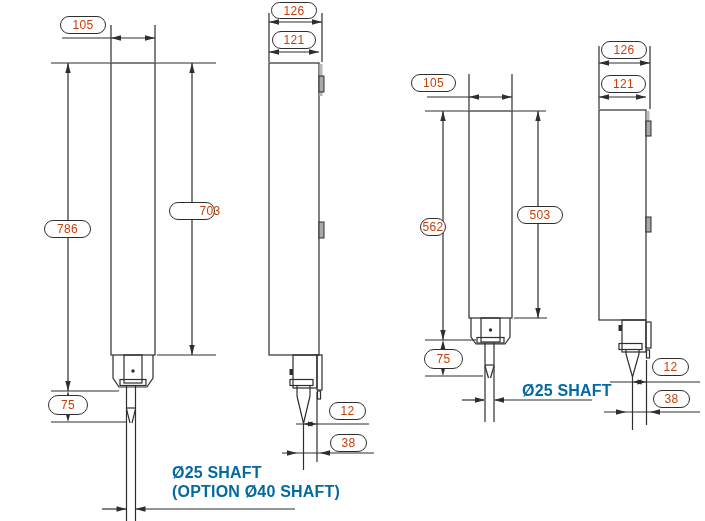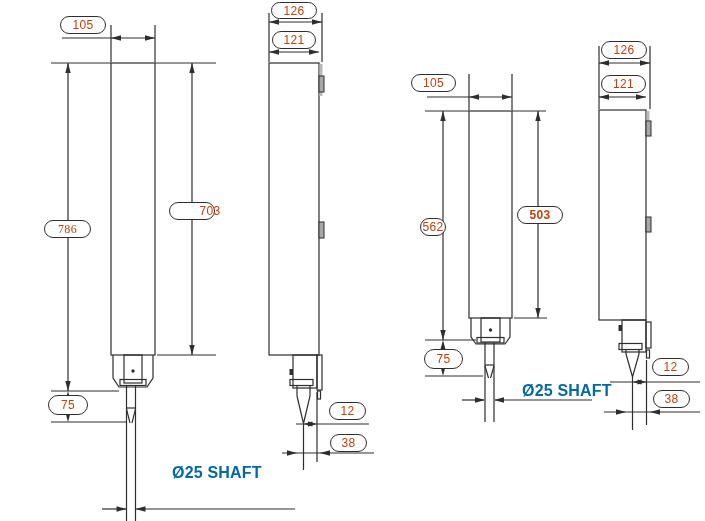--- a/index.html
+++ b/index.html
@@ -161,37 +161,38 @@
     <polygon points="599,97 609,94.3 609,99.7"></polygon>
     <polygon points="646,97 636,94.3 636,99.7"></polygon>
     <polygon points="632.5,382 641.5,379.5 641.5,384.5"></polygon>
     <polygon points="646.5,382 637.5,379.5 637.5,384.5"></polygon>
     <polygon points="626,412 616,409.3 616,414.7"></polygon>
     <polygon points="650,412 660,409.3 660,414.7"></polygon>
   </g>
 </svg>
 
 <div class="bubble" style="left:60px;top:16px;width:46px;height:18px;">105</div>
-<div class="bubble" style="left:44px;top:220px;width:47px;height:18px;font-family:Liberation Serif, serif;">786</div>
+<div class="bubble" style="left:44px;top:220px;width:47px;height:18px;">786</div>
 <div class="bubble" style="left:169px;top:202px;width:46px;height:18px;padding-left:36px;">703</div>
 <div class="bubble" style="left:48px;top:395px;width:40px;height:20px;">75</div>
 
 <div class="bubble" style="left:271px;top:2px;width:46px;height:17px;">126</div>
 <div class="bubble" style="left:272px;top:31px;width:44px;height:18px;">121</div>
 <div class="bubble" style="left:329px;top:402px;width:37px;height:18px;">12</div>
 <div class="bubble" style="left:330px;top:434px;width:37px;height:18px;">38</div>
 
 <div class="bubble" style="left:411px;top:74px;width:45px;height:18px;">105</div>
 <div class="bubble" style="left:420px;top:218px;width:26px;height:18px;">562</div>
-<div class="bubble" style="left:517px;top:206px;width:46px;height:18px;font-weight:bold;">503</div>
+<div class="bubble" style="left:517px;top:206px;width:46px;height:18px;">503</div>
 <div class="bubble" style="left:424px;top:349px;width:39px;height:20px;">75</div>
 
 <div class="bubble" style="left:601px;top:41px;width:46px;height:18px;">126</div>
 <div class="bubble" style="left:601px;top:75px;width:45px;height:18px;">121</div>
 <div class="bubble" style="left:652px;top:358px;width:37px;height:18px;">12</div>
 <div class="bubble" style="left:653px;top:390px;width:37px;height:18px;">38</div>
 
 <div class="note" style="left:172px;top:463px;">
   <div>Ø25 SHAFT</div>
+  <div>(OPTION Ø40 SHAFT)</div>
 </div>
 <div class="note" style="left:522px;top:381px;">Ø25 SHAFT</div>
 
 </div>
 
 </body></html>

